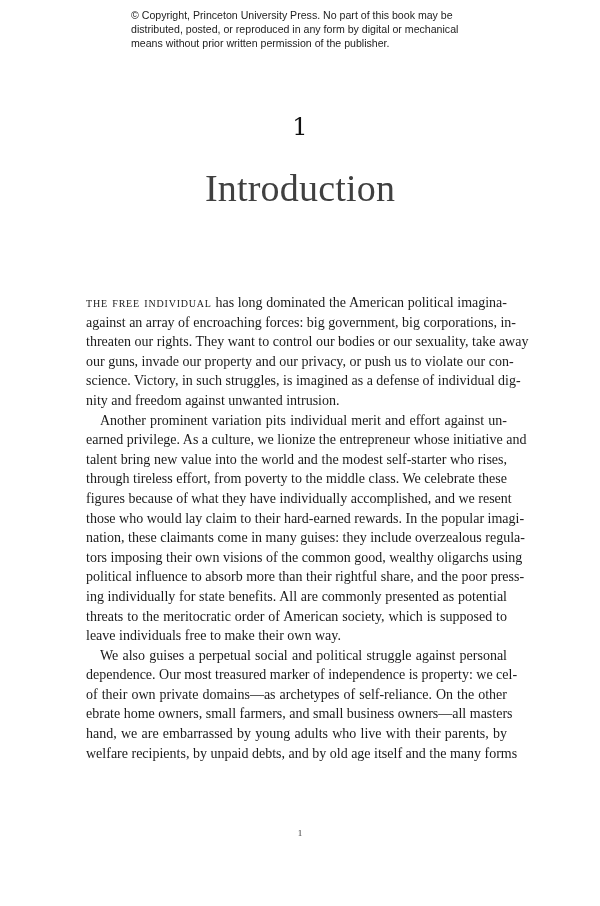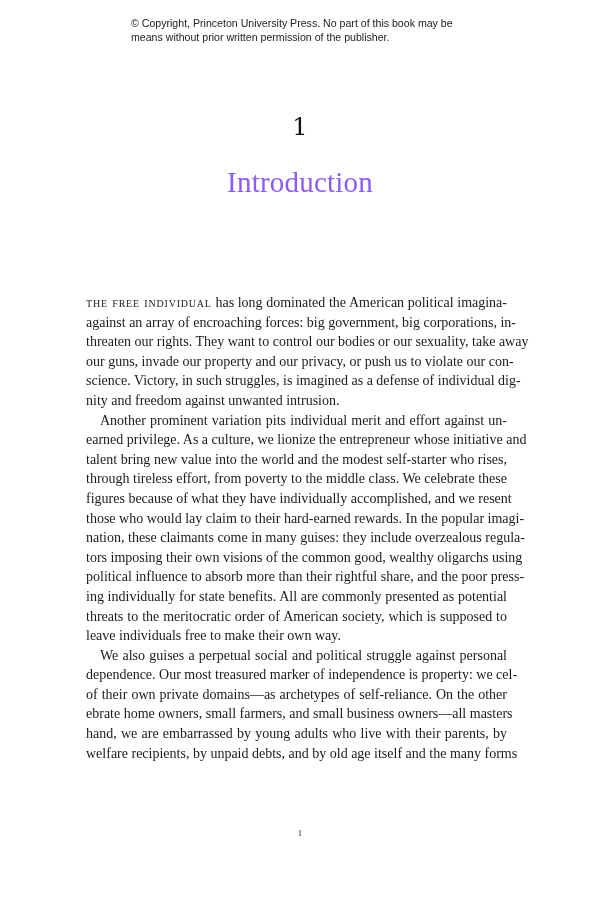--- a/index.html
+++ b/index.html
@@ -1,29 +1,29 @@
 <!DOCTYPE html>
 <html><head>
   <meta charset="utf-8">
   <style>
     html, body { margin: 0; padding: 0; background: #ffffff; }
     body { width: 600px; height: 906px; position: relative; overflow: hidden; }
     .notice {
-      position: absolute; left: 131px; top: 16px; width: 360px;
+      position: absolute; left: 131px; top: 8px; width: 360px;
       font-family: "Liberation Sans", sans-serif; font-size: 10.6px; line-height: 14px;
       color: #222;
     }
     .notice div { white-space: nowrap; }
     .chapnum {
       position: absolute; left: 0; width: 600px; top: 113px; text-align: center;
       font-family: "DejaVu Serif", serif; font-size: 24px; color: #111;
     }
     .chaptitle {
       position: absolute; left: 0; width: 600px; top: 166px; text-align: center;
-      font-family: "Liberation Serif", serif; font-size: 29px; color: #8b5cf6; letter-spacing: 0.2px;
+      font-family: "Liberation Serif", serif; font-size: 38px; color: #404040; letter-spacing: 0.2px;
     }
     .body-text {
       position: absolute; left: 86px; top: 293px; width: 421px;
       font-family: "Liberation Serif", serif; font-size: 14px; line-height: 19.6px; color: #1a1a1a;
     }
     .line { display: block; white-space: nowrap; text-align: justify; text-align-last: justify; height: 19.6px; }
     .line.last { text-align-last: left; }
     .line.indent { padding-left: 14px; }
     .sc { font-variant: small-caps; letter-spacing: 0.8px; text-transform: lowercase; }
     .folio {
@@ -33,20 +33,21 @@
     .footer {
       position: absolute; left: 0; width: 600px; top: 881px; text-align: center;
       font-family: "Liberation Sans", sans-serif; font-size: 10.6px; color: #222; margin-top: 48px;
     }
   </style>
 </head>
 <body>
 
 <div class="notice">
   <div>© Copyright, Princeton University Press. No part of this book may be</div>
+  <div>distributed, posted, or reproduced in any form by digital or mechanical</div>
   <div>means without prior written permission of the publisher.</div>
 </div>
 
 <div class="chapnum">1</div>
 <div class="chaptitle">Introduction</div>
 
 <div class="body-text">
 
   <span class="line"><span class="sc">The Free Individual</span><span> has long dominated the American political imagina-</span></span>
   <span class="line">against an array of encroaching forces: big government, big corporations, in-</span>

